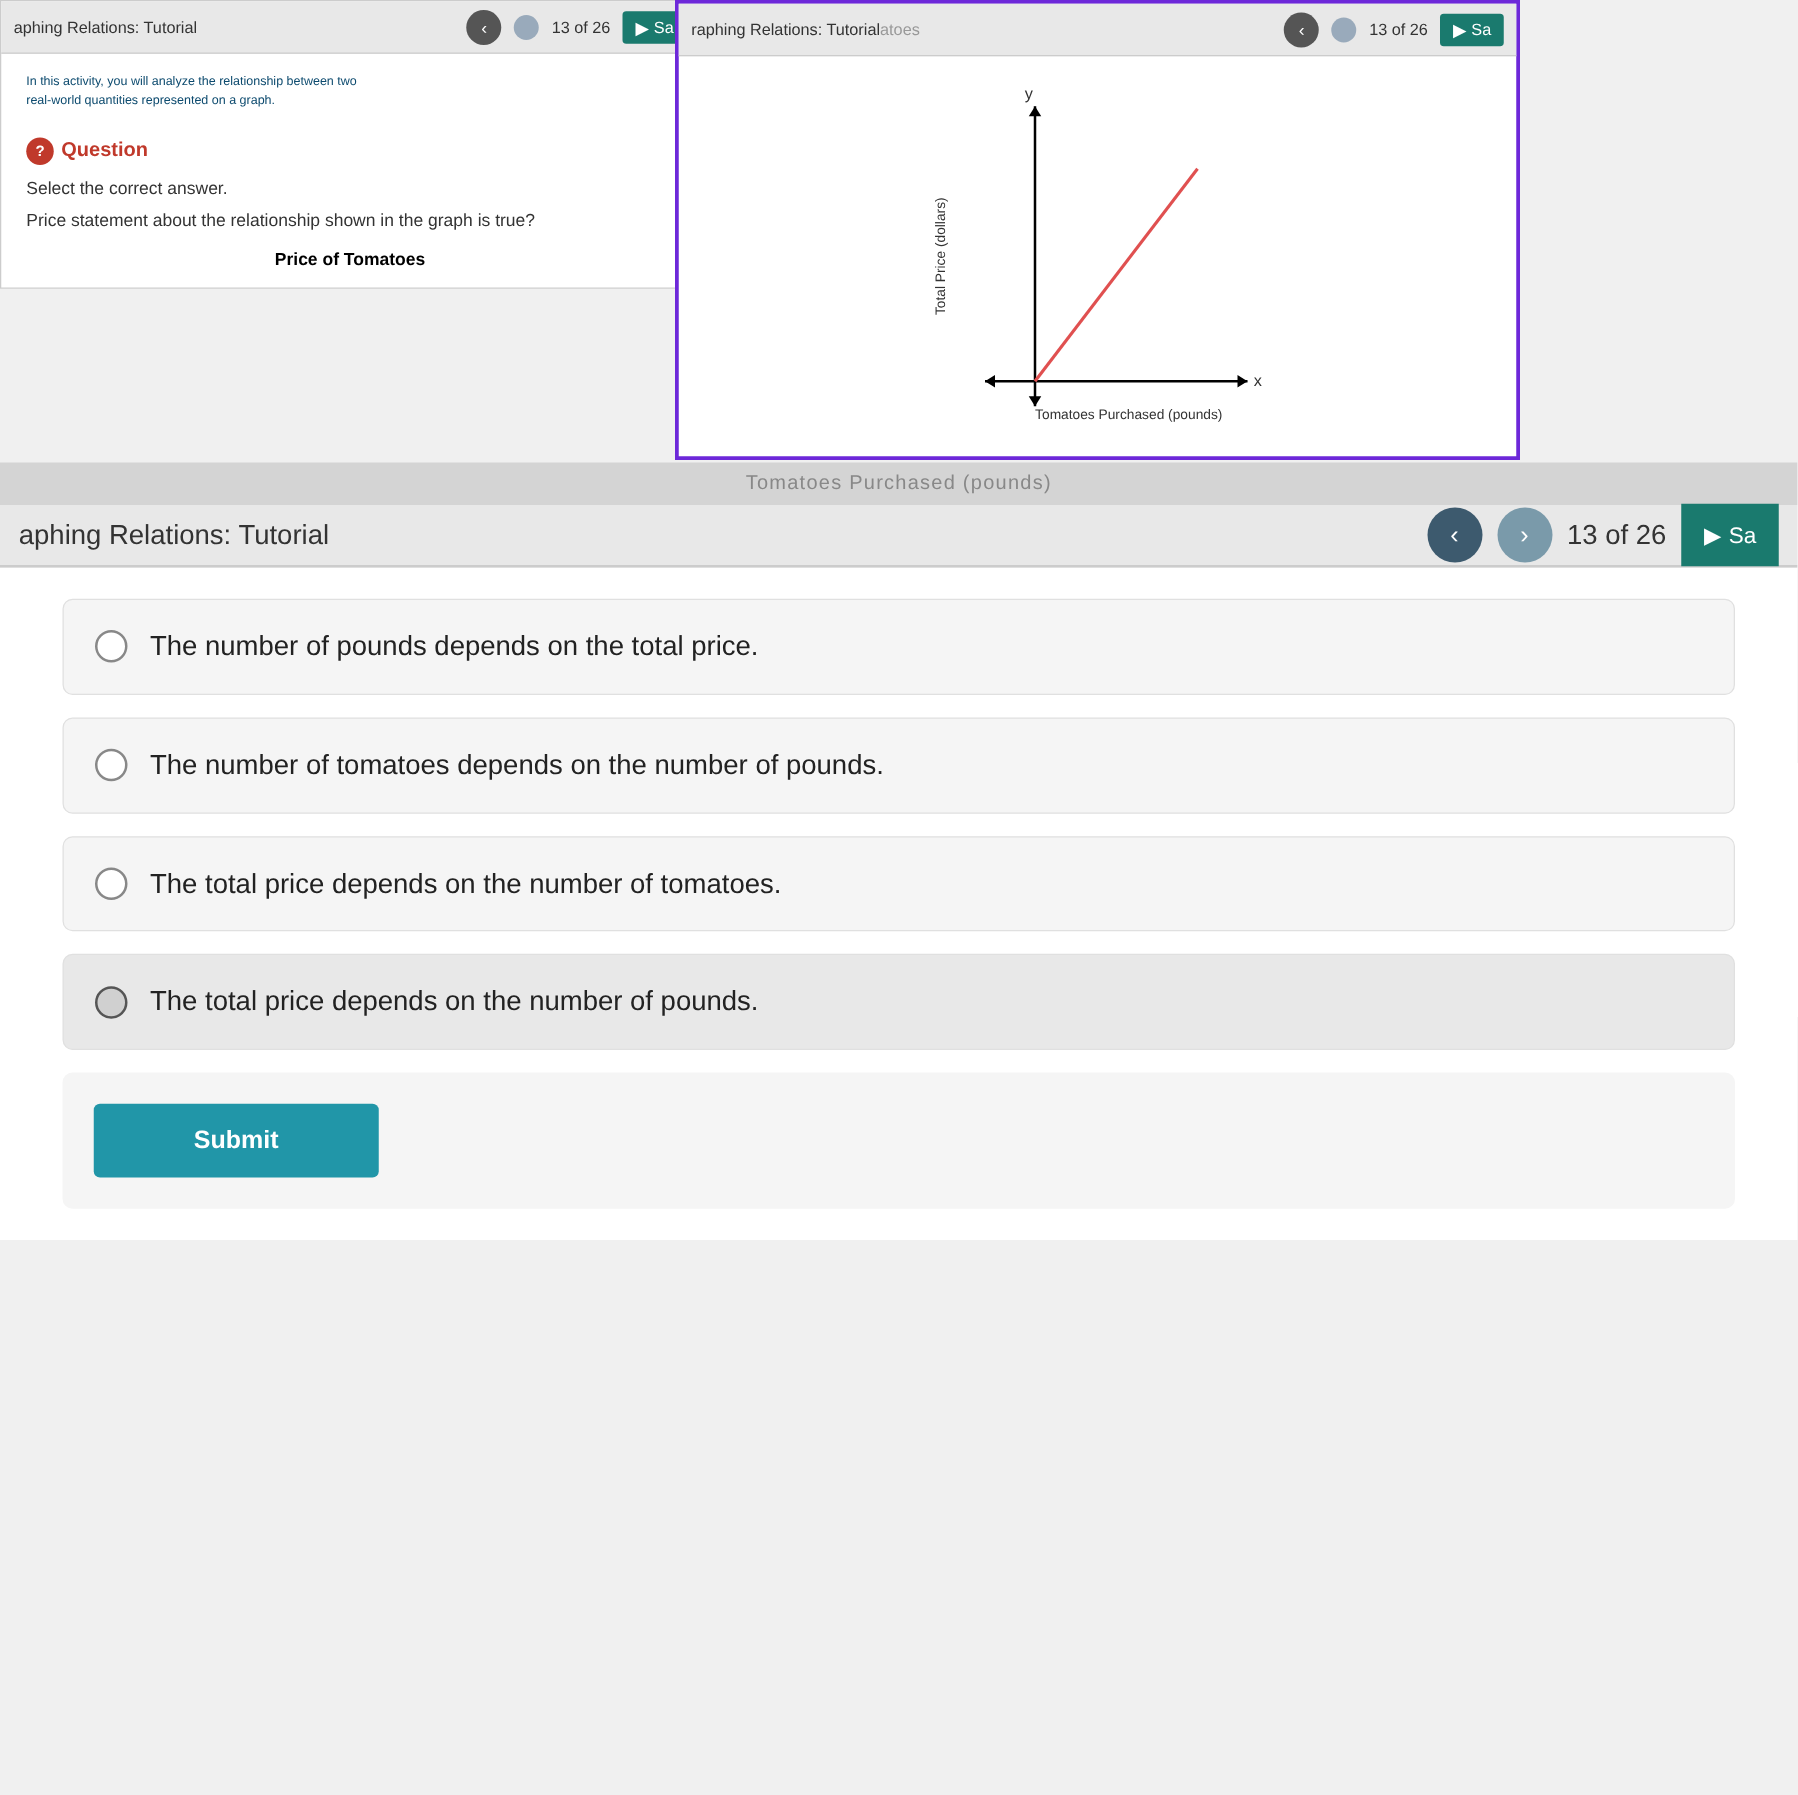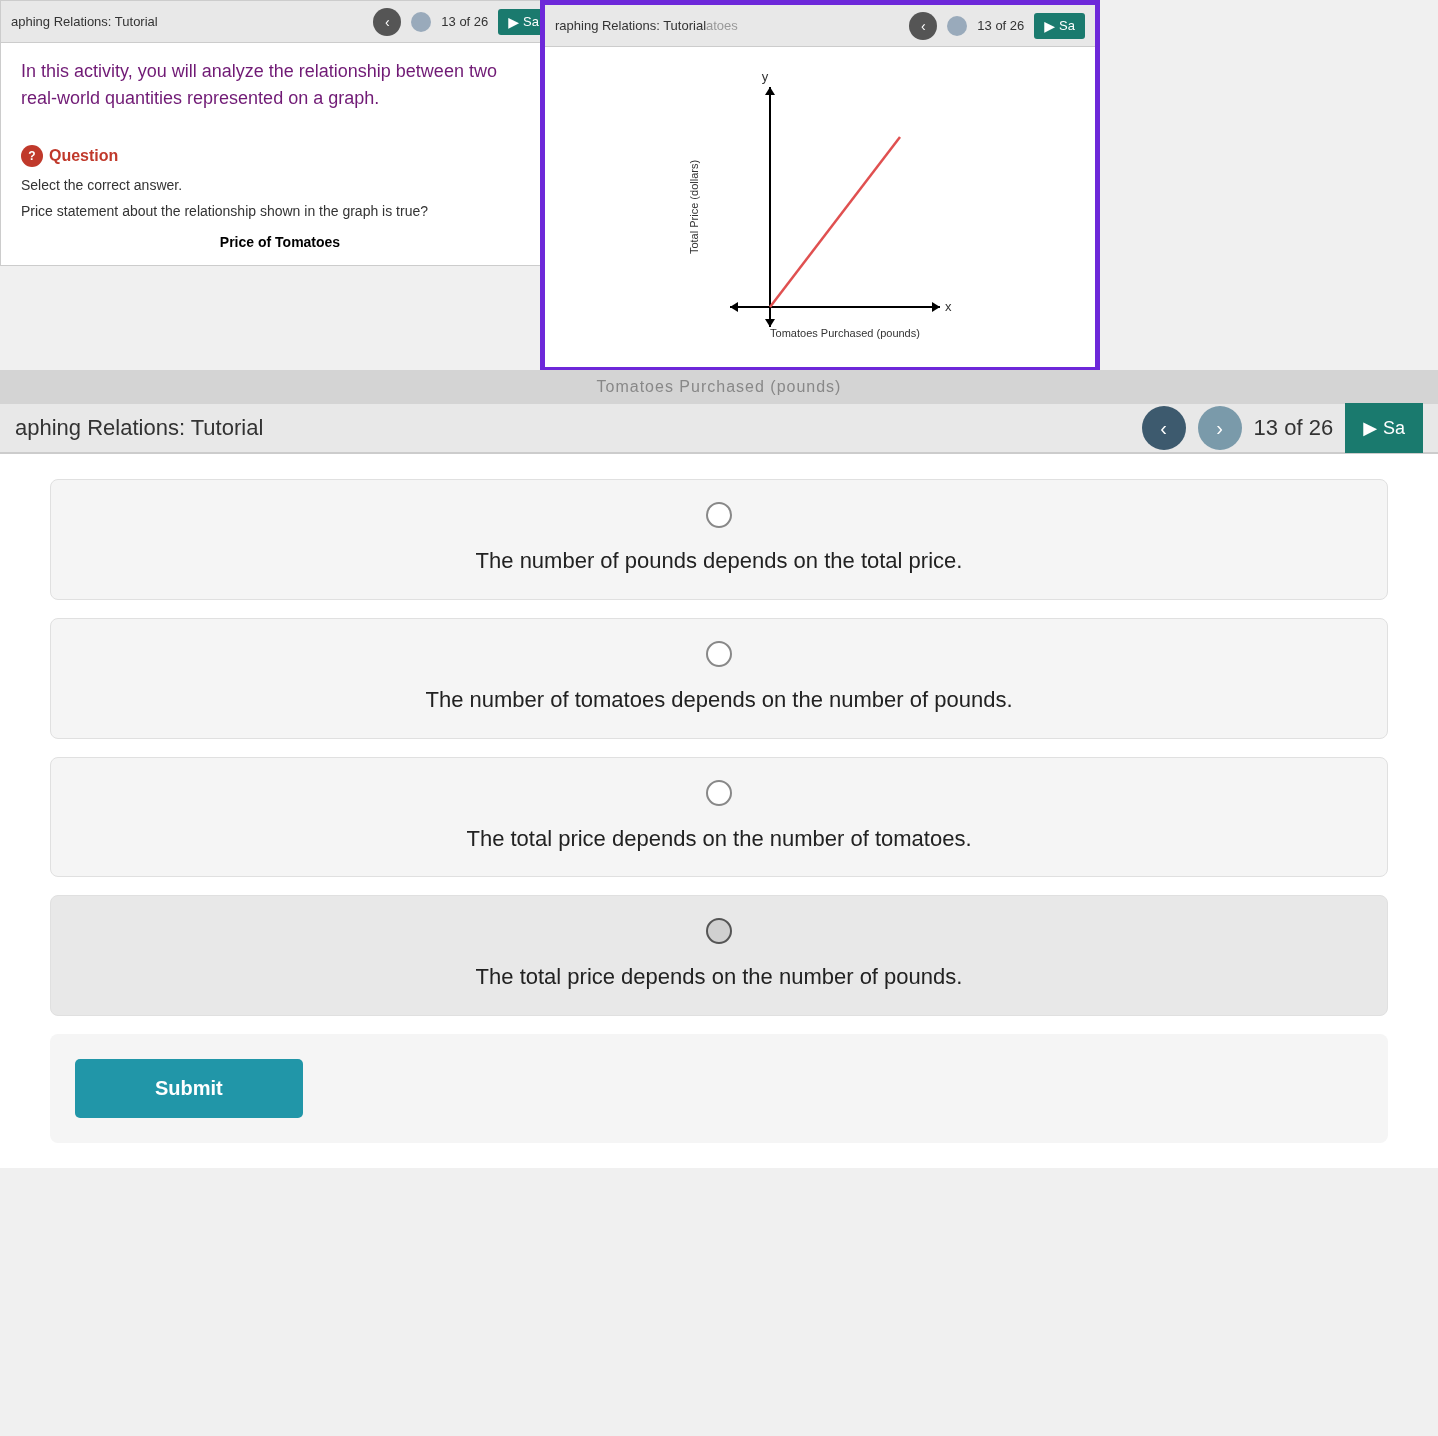--- a/index.html
+++ b/index.html
@@ -60,23 +60,23 @@
       font-size: 13px;
       cursor: pointer;
       border-radius: 3px;
       display: flex; align-items: center; gap: 4px;
     }
 
     .panel-left .content {
       padding: 15px 20px;
     }
     .panel-left .content p.intro {
-      font-size: 18px;
-      color: #701a75;
-      margin-bottom: 33px;
+      font-size: 10px;
+      color: #0c4a6e;
+      margin-bottom: 22px;
       line-height: 1.5;
     }
     .panel-left .content .part-a {
       font-size: 16px;
       font-weight: bold;
       margin-bottom: 12px;
     }
     .question-label {
       display: flex;
       align-items: center;
@@ -110,23 +110,23 @@
       font-size: 14px;
       font-weight: bold;
       text-align: center;
       margin-top: 7px;
     }
 
     
     .panel-right {
       position: absolute;
       top: 0; left: 540px;
-      width: 560px;
+      width: 676px;
       background: #fff;
-      border: 5px solid #6d28d9;
+      border: 3px solid #6d28d9;
     }
     .panel-right .content {
       padding: 15px 20px;
       display: flex;
       justify-content: center;
       align-items: center;
       height: 320px;
     }
 
     
@@ -208,21 +208,20 @@
     .answer-option {
       background: #f5f5f5;
       border-radius: 8px;
       padding: 22px 25px;
       margin-bottom: 18px;
       display: flex;
       align-items: center;
       gap: 18px;
       cursor: pointer;
       border: 1px solid #e0e0e0;
-      flex-direction: column;
     }
     .answer-option.selected {
       background: #e8e8e8;
     }
     .radio-circle {
       width: 26px; height: 26px;
       border-radius: 50%;
       border: 2px solid #888;
       flex-shrink: 0;
       background: white;

